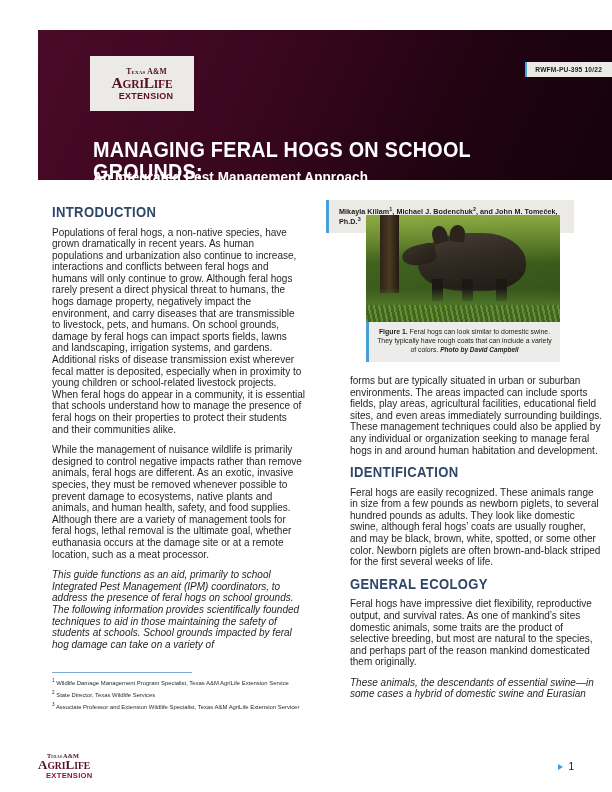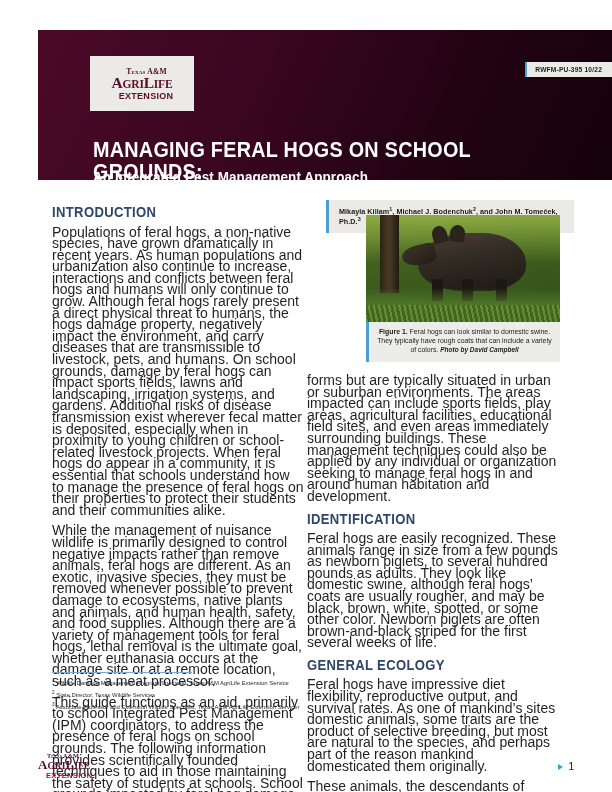--- a/index.html
+++ b/index.html
@@ -75,24 +75,24 @@
 
   h2.sec {
     color:#2e4668; font-size:14.5px; font-weight:700;
     letter-spacing:.4px; line-height:1;
     margin:0 0 7px 0;
     transform:scaleX(.9); transform-origin:left center;
   }
   .sec-spaced { margin-top:14px; }
 
   p.body {
-    color:#231f20; font-size:14px; line-height:11.6px;
+    color:#231f20; font-size:10px; line-height:11.6px;
     margin:0 0 9px 0; letter-spacing:.005px;
   }
-  p.body:last-child { margin-bottom:0; }
+  p.body:last-child { margin-bottom:0;font-style:italic; }
 
   
   .fn-wrap { position:absolute; left:52px; top:672px; width:253px; }
   .fn-rule { width:140px; height:1px; background:#7ea8cf; margin-bottom:4px; }
   .fn {
     color:#2b2b2b; font-size:5.9px; line-height:7.6px;
     margin-bottom:1.5px; padding-left:6px; text-indent:-6px;
   }
   .fn sup { font-size:4.6px; }
 
@@ -223,21 +223,21 @@
       <div class="ear2"></div>
       <div class="leg1"></div>
       <div class="leg2"></div>
       <div class="leg3"></div>
       <div class="grass"></div>
       <div class="grass2"></div>
     </div>
     <div class="fig-cap"><b>Figure 1.</b><span> Feral hogs can look similar to domestic swine. They typically have rough coats that can include a variety of colors. </span><i>Photo by David Campbell</i></div>
   </div>
 
-  <div class="col col-right" style="top:375px;">
+  <div class="col col-right" style="top:375px;margin-left:43px;">
     <p class="body">forms but are typically situated in urban or suburban environments. The areas impacted can include sports fields, play areas, agricultural facilities, educational field sites, and even areas immediately surrounding buildings. These management techniques could also be applied by any individual or organization seeking to manage feral hogs in and around human habitation and development.</p>
 
     <h2 class="sec sec-spaced">IDENTIFICATION</h2>
     <p class="body">Feral hogs are easily recognized. These animals range in size from a few pounds as newborn piglets, to several hundred pounds as adults. They look like domestic swine, although feral hogs’ coats are usually rougher, and may be black, brown, white, spotted, or some other color. Newborn piglets are often brown-and-black striped for the first several weeks of life.</p>
 
     <h2 class="sec sec-spaced">GENERAL ECOLOGY</h2>
     <p class="body">Feral hogs have impressive diet flexibility, reproductive output, and survival rates. As one of mankind’s sites domestic animals, some traits are the product of selective breeding, but most are natural to the species, and perhaps part of the reason mankind domesticated them originally.</p>
     <p class="body">These animals, the descendants of essential swine—in some cases a hybrid of domestic swine and Eurasian</p>
   </div>
 

